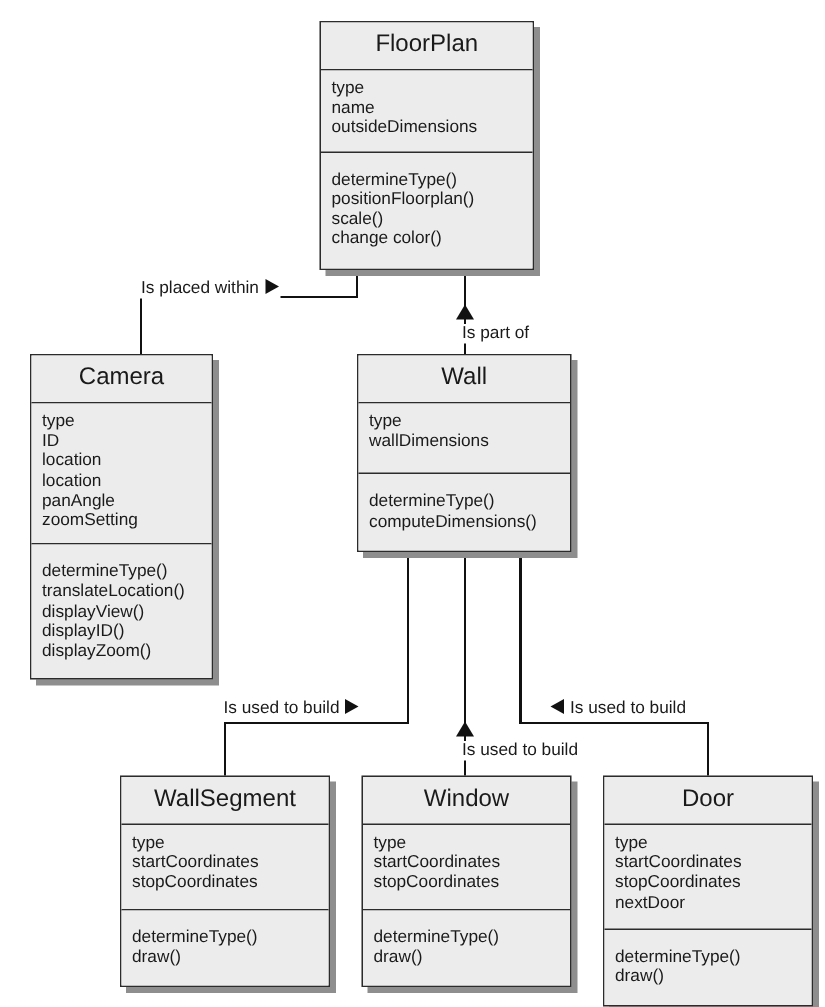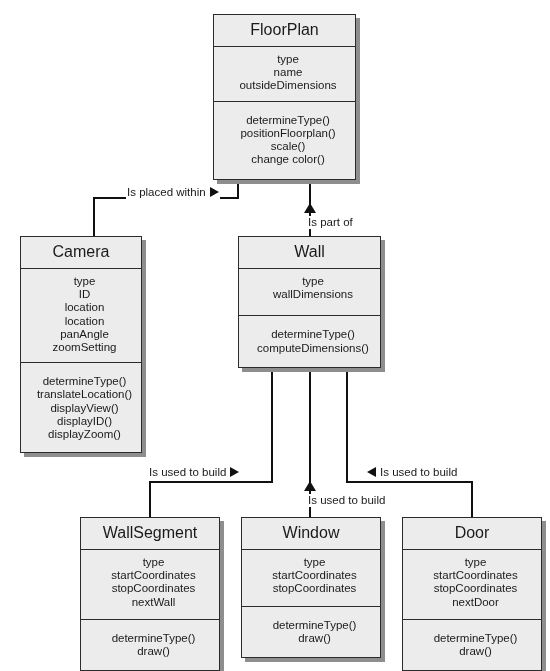--- a/index.html
+++ b/index.html
@@ -38,21 +38,20 @@
     background:#ececec;
   }
   .uml .ops{
     padding:12px 0 8px 7px;
     background:#ececec;
   }
   .uml .row{
     font-size:11.5px;
     line-height:13.2px;
     white-space:nowrap;
-    text-align:center;
   }
 
   
   .rel{
     position:absolute;
     font-size:11.5px;
     line-height:13px;
     white-space:nowrap;
     background:#ffffff;
     z-index:4;
@@ -152,21 +151,20 @@
       <div class="row">computeDimensions()</div>
     </div>
   </div>
 
   <div class="uml" style="left:80px;top:517px;width:140px;">
     <div class="title">WallSegment</div>
     <div class="attrs" style="padding-bottom:10px;">
       <div class="row">type</div>
       <div class="row">startCoordinates</div>
       <div class="row">stopCoordinates</div>
-      <div class="row">nextWall</div>
     </div>
     <div class="ops" style="padding-bottom:12px;">
       <div class="row">determineType()</div>
       <div class="row">draw()</div>
     </div>
   </div>
 
   <div class="uml" style="left:241px;top:517px;width:140px;">
     <div class="title">Window</div>
     <div class="attrs" style="padding-bottom:10px;">
@@ -187,21 +185,21 @@
       <div class="row">startCoordinates</div>
       <div class="row">stopCoordinates</div>
       <div class="row">nextDoor</div>
     </div>
     <div class="ops" style="padding-bottom:12px;">
       <div class="row">determineType()</div>
       <div class="row">draw()</div>
     </div>
   </div>
 
-  <div class="rel" style="left:93px;top:186px;margin-left:33px;">
+  <div class="rel" style="left:93px;top:186px;">
     <span>Is placed within</span><span class="tri tri-right"></span>
   </div>
 
   <div class="rel" style="left:307px;top:216px;">
     <span>Is part of</span>
   </div>
 
   <div class="rel" style="left:148px;top:466px;">
     <span>Is used to build</span><span class="tri tri-right"></span>
   </div>

